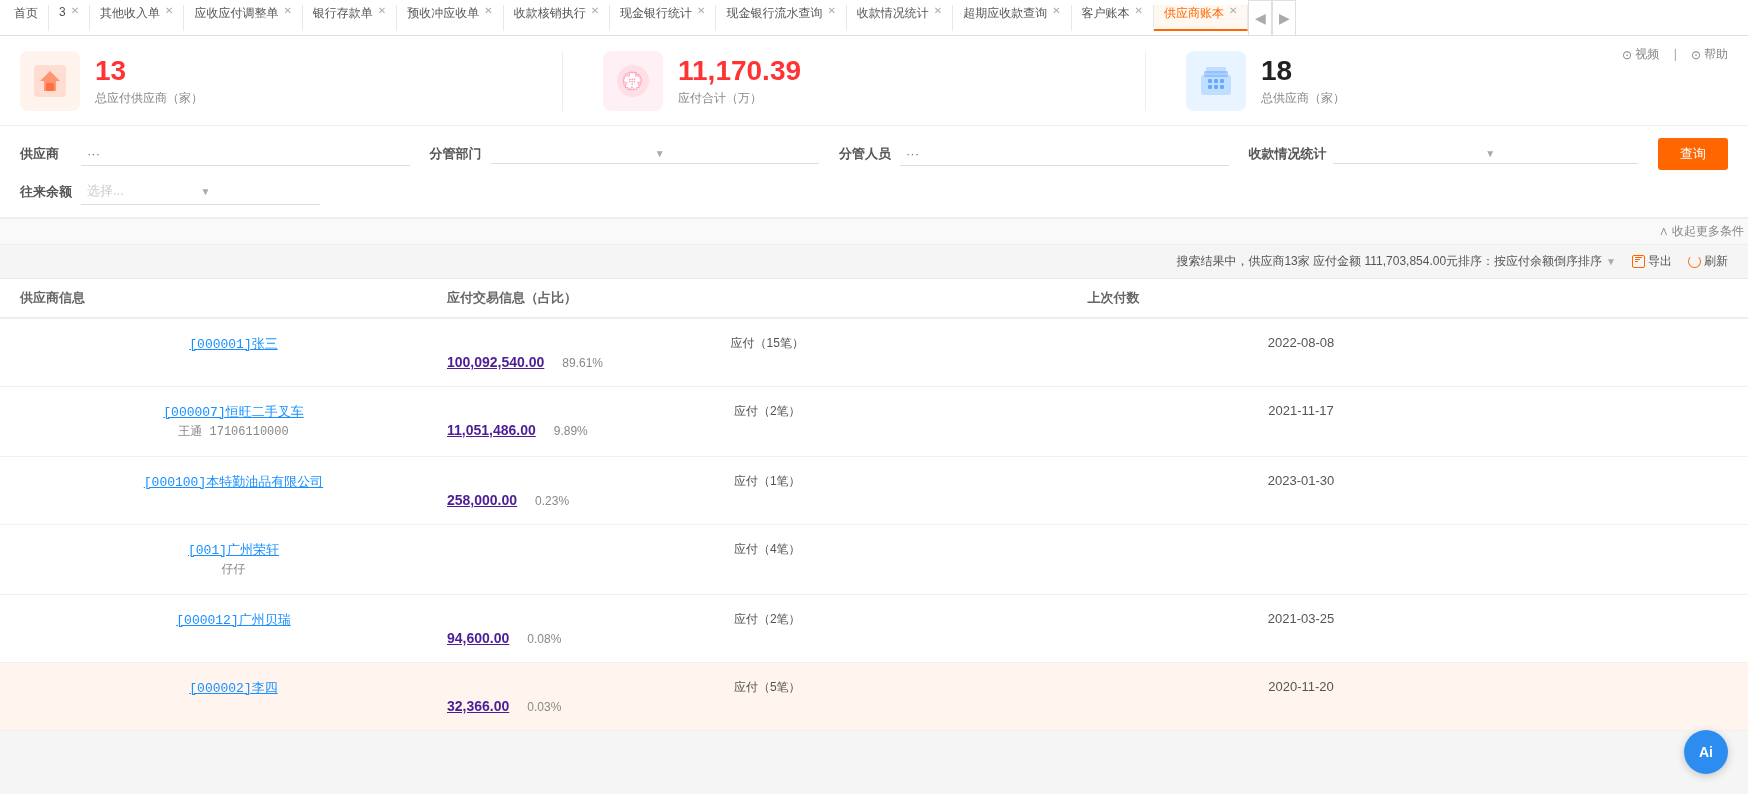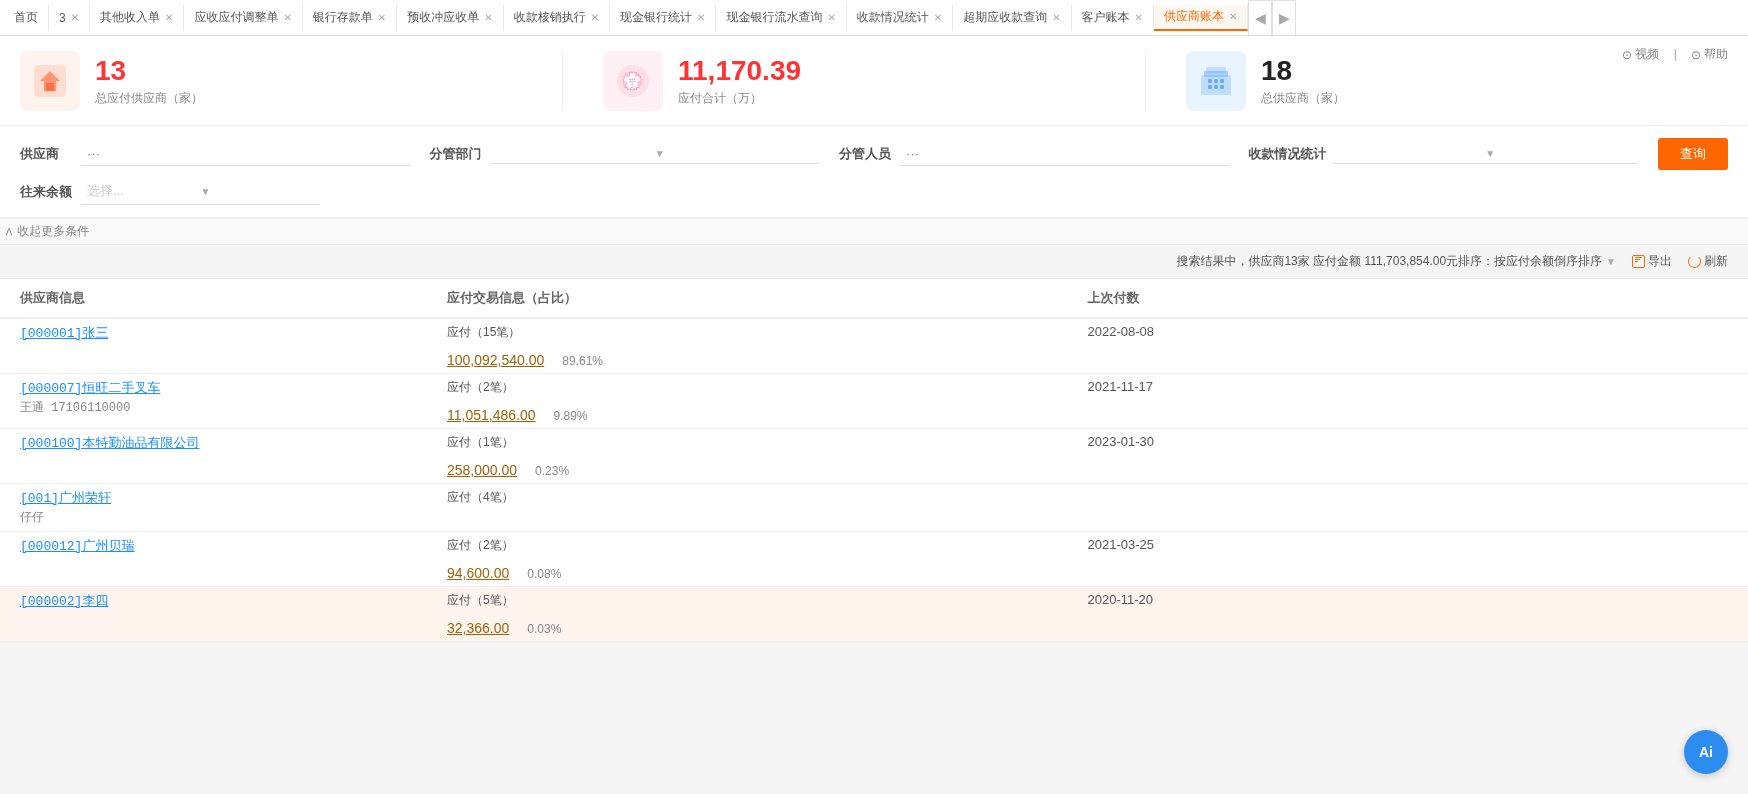--- a/index.html
+++ b/index.html
@@ -10,21 +10,21 @@
       display: flex;
       align-items: center;
       background: #fff;
       border-bottom: 1px solid #e0e0e0;
       height: 36px;
       padding: 0 4px;
       overflow: hidden;
     }
     .nav-tab {
       display: flex;
-      align-items: center;
+      align-items: flex-start;
       padding: 0 10px;
       height: 26px;
       font-size: 12px;
       color: #555;
       cursor: pointer;
       white-space: nowrap;
       border-right: 1px solid #e8e8e8;
     }
     .nav-tab.active { color: #ff6600; border-bottom: 2px solid #ff6600; background: #fff8f0; }
     .nav-tab .close-x { margin-left: 5px; color: #aaa; font-size: 10px; cursor: pointer; }
@@ -119,21 +119,21 @@
       background: #ff6600;
       color: #fff;
       border: none;
       padding: 7px 22px;
       font-size: 13px;
       cursor: pointer;
       border-radius: 3px;
       white-space: nowrap;
     }
     .collapse-bar {
-      text-align: left;
+      text-align: right;
       padding: 4px;
       background: #f9f9f9;
       border-top: 1px solid #eee;
       border-bottom: 1px solid #eee;
       font-size: 12px;
       color: #888;
       cursor: pointer;
     }
 
     
@@ -182,34 +182,35 @@
       color: #666;
       font-weight: bold;
     }
     .col-supplier { flex: 2; min-width: 200px; font-family: Liberation Mono, monospace; }
     .col-transaction { flex: 3; min-width: 300px; }
     .col-lastpay { flex: 2; min-width: 150px; }
     .col-extra { flex: 1; }
 
     .table-row {
       display: flex;
-      padding: 5px 20px;
+      padding: 16px 20px;
       border-bottom: 1px solid #f0f0f0;
       align-items: flex-start;
+      text-align: center;
     }
     .table-row.highlighted { background: #fff5ee; }
     .supplier-link {
       color: #1890ff;
       text-decoration: underline;
       cursor: pointer;
       font-size: 13px;
     }
     .supplier-sub { color: #888; font-size: 12px; margin-top: 2px; }
     .trans-label { font-size: 12px; color: #555; }
-    .trans-amount { color: #a16207; font-size: 14px; font-weight: normal; text-decoration: underline; cursor: pointer; margin-top: 11px; }
+    .trans-amount { color: #4c1d95; font-size: 14px; font-weight: bold; text-decoration: underline; cursor: pointer; margin-top: 2px; }
     .trans-pct { color: #888; font-size: 12px; margin-left: 12px; }
     .trans-row { display: flex; align-items: baseline; gap: 6px; }
     .lastpay-date { font-size: 13px; color: #555; }
   </style>
 </head>
 <body>
 
 <div class="top-nav">
 
   <div class="nav-tab">

